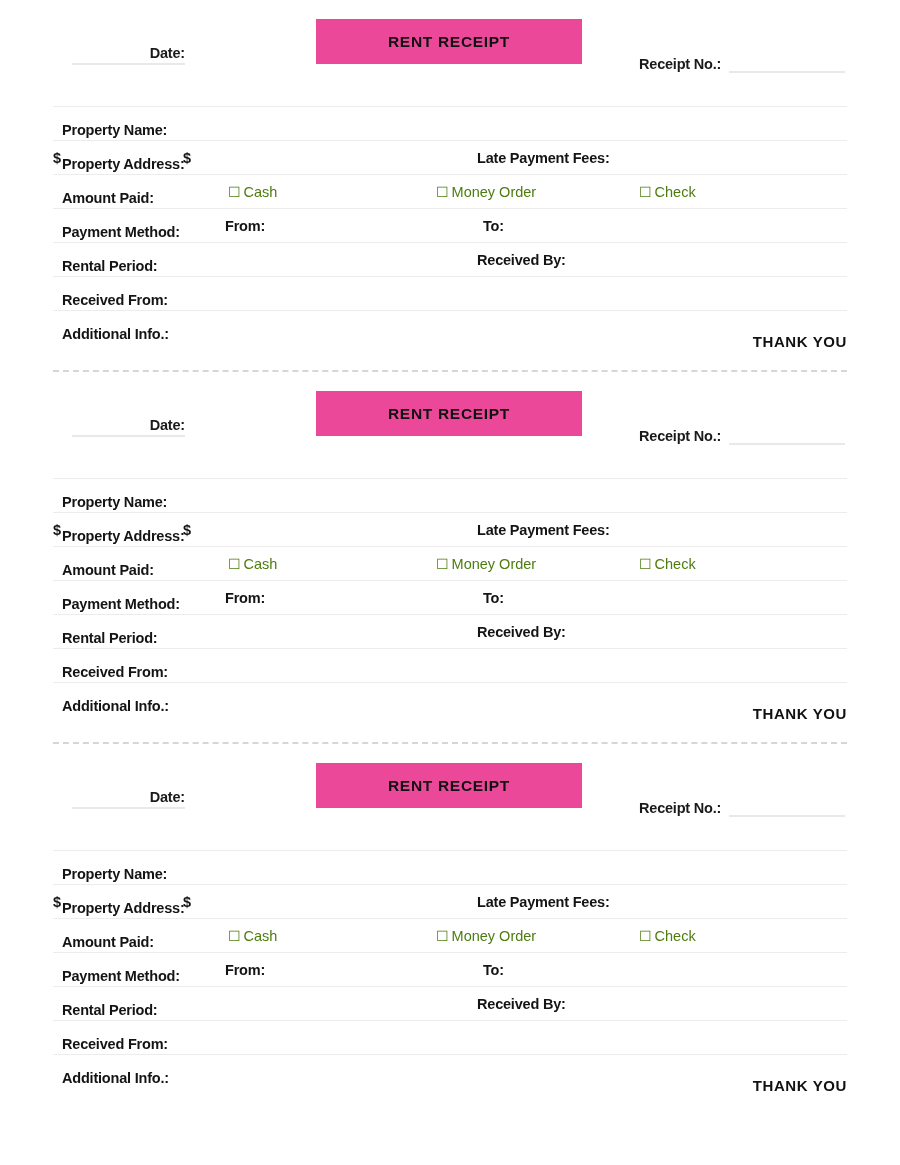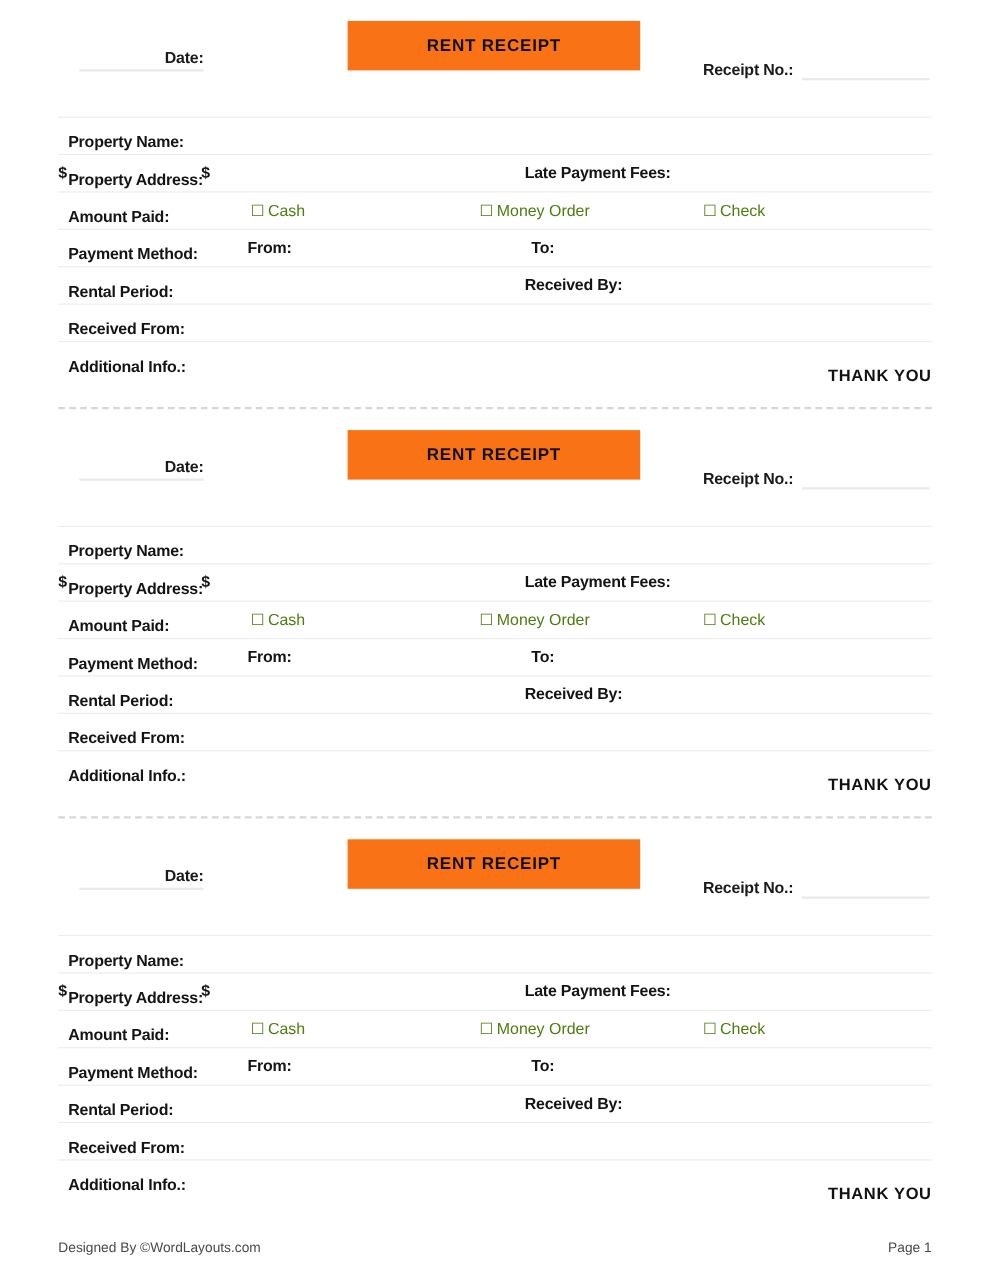--- a/index.html
+++ b/index.html
@@ -59,21 +59,21 @@
     border-bottom: 2px solid #e9e9e9;
     height: 1px;
   }
 
   .title-box {
     position: absolute;
     left: 263px;
     top: 0;
     width: 266px;
     height: 45px;
-    background: #f97316;
+    background: #ec4899;
     display: flex;
     align-items: center;
     justify-content: center;
   }
   .title-text {
     font-size: 15.5px;
     font-weight: bold;
     letter-spacing: 0.7px;
     color: #111;
   }
@@ -397,18 +397,14 @@
       <div class="row">
         <span class="cell lbl c-left">Additional Info.:</span>
         <span class="cell val c-from"></span>
       </div>
 
     </div>
 
     <div class="thanks">THANK YOU</div>
   </div>
 
-  <div class="footer">
-    <span class="footer-left">Designed By ©WordLayouts.com</span>
-    <span class="footer-right">Page 1</span>
-  </div>
 
 </div>
 
 </body></html>

